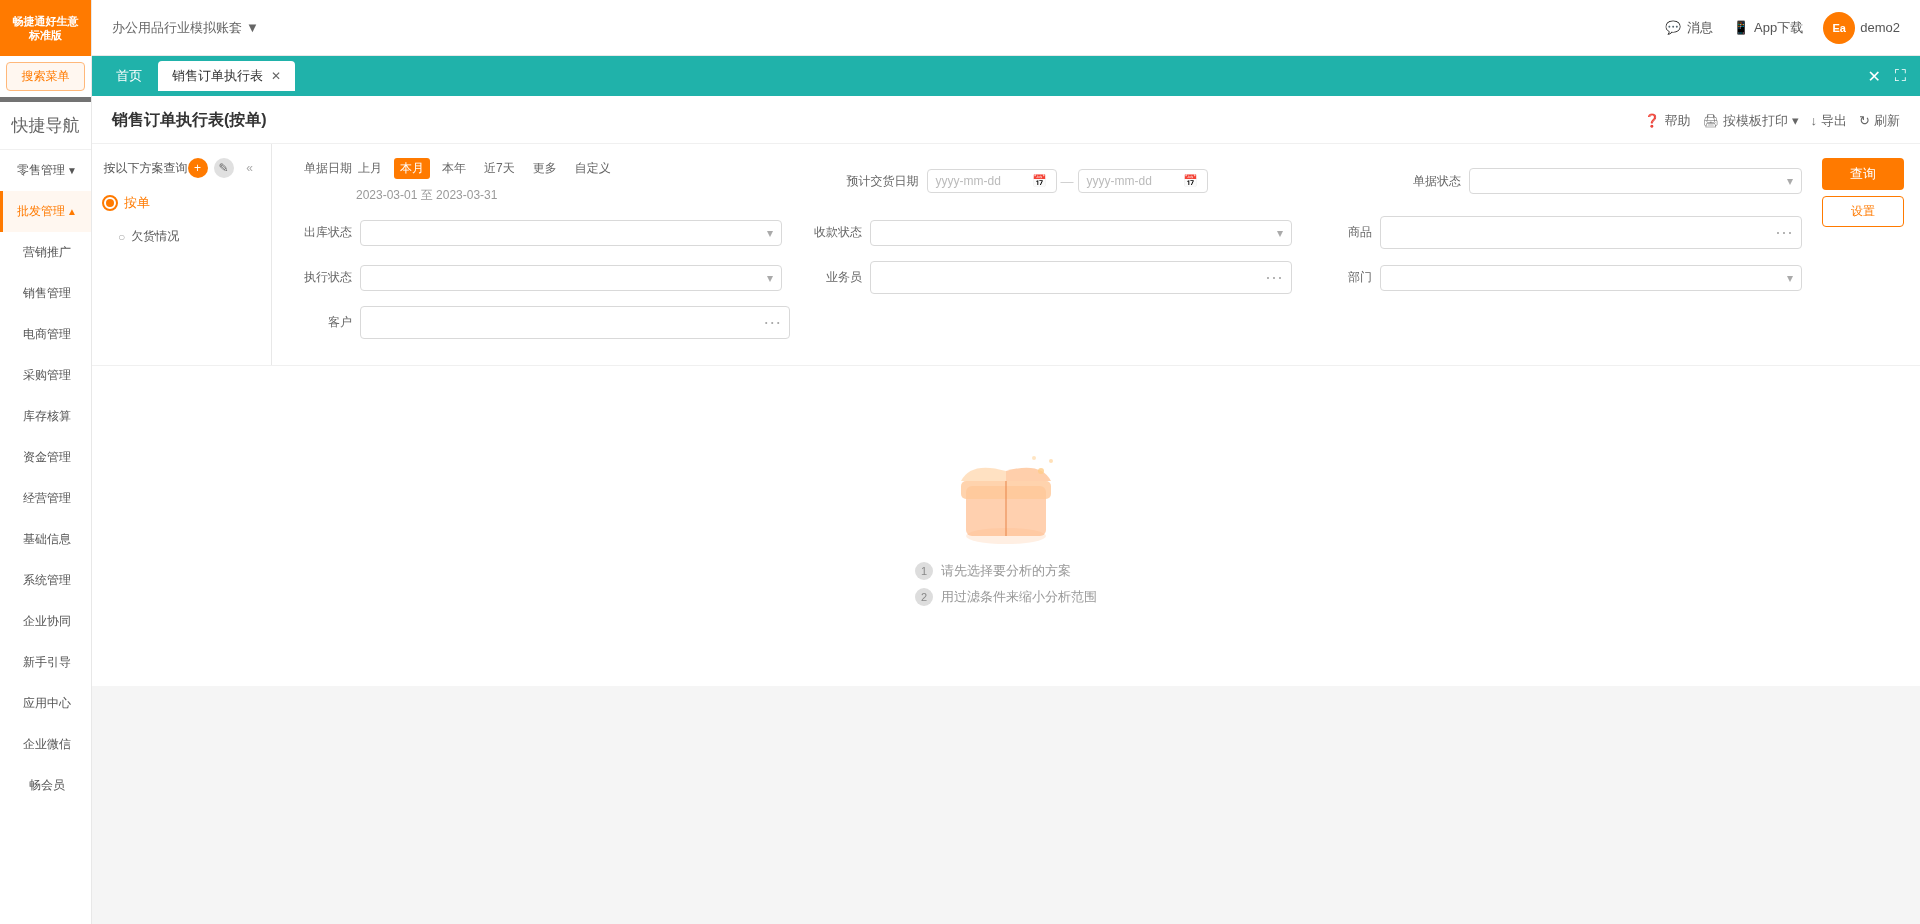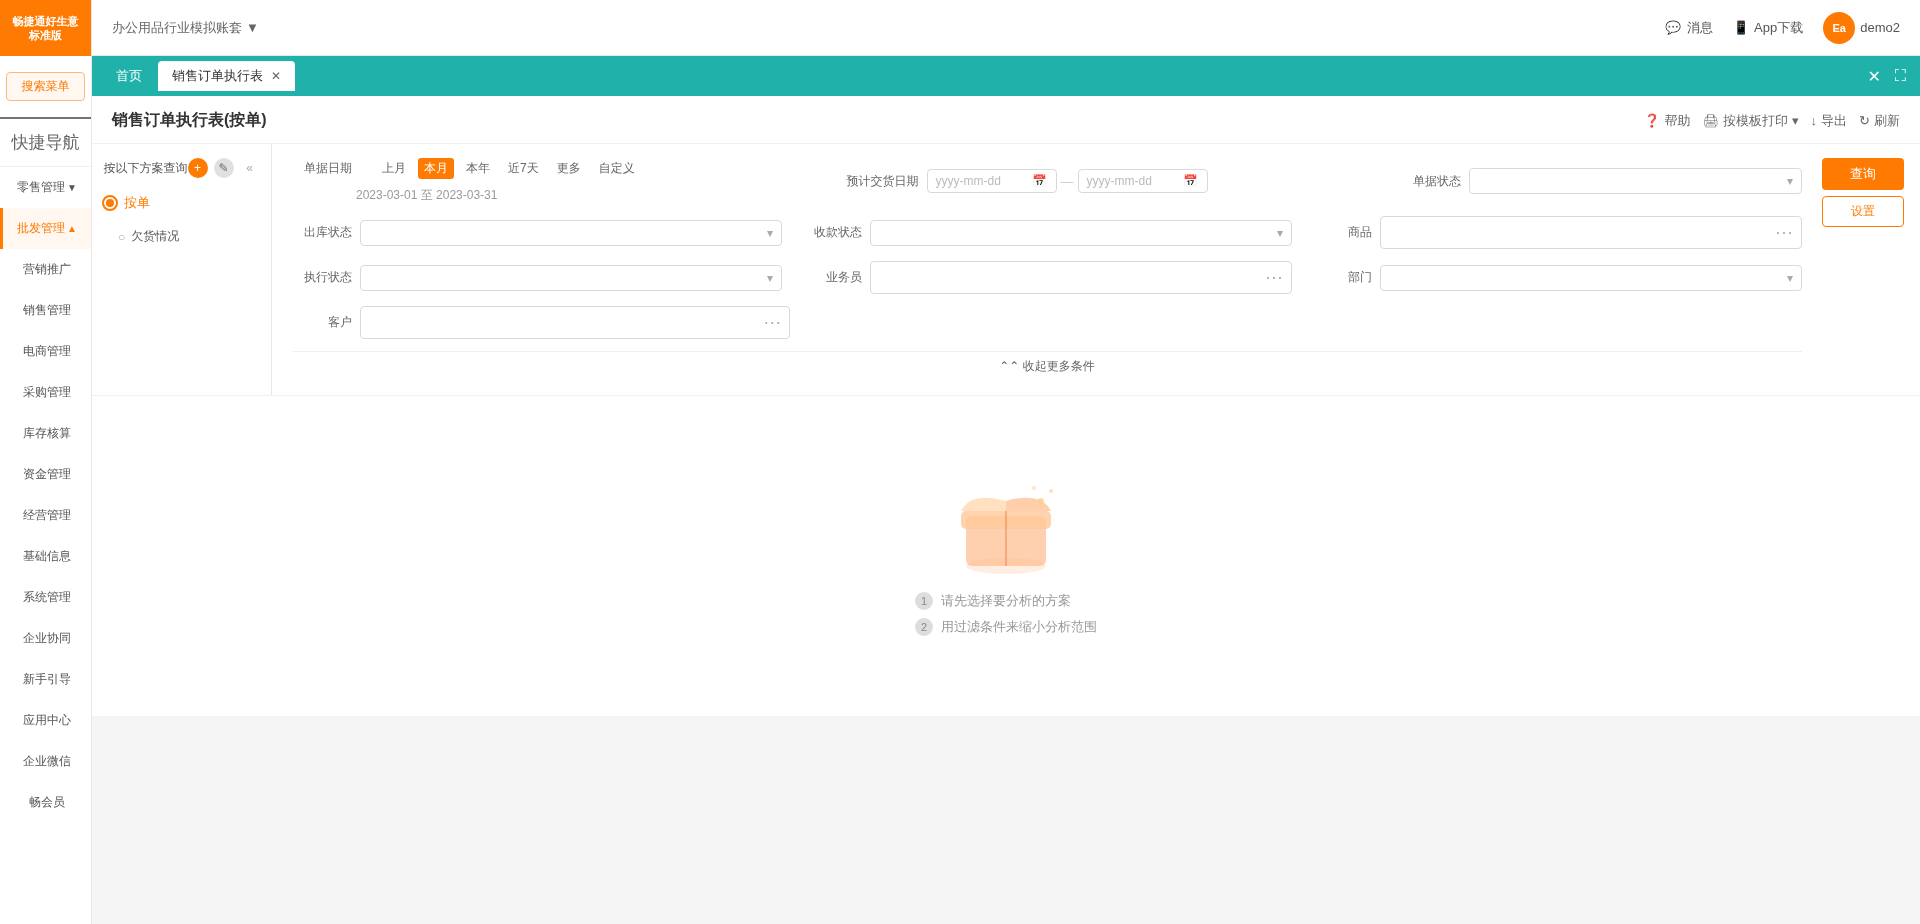--- a/index.html
+++ b/index.html
@@ -2,21 +2,21 @@
 <html><head>
   <meta charset="utf-8">
   <style>
     * { box-sizing: border-box; margin: 0; padding: 0; }
     body { font-family: 'Microsoft YaHei', Arial, sans-serif; font-size: 13px; background: #f0f2f5; color: #333; display: flex; height: 924px; overflow: hidden; }
 
     
     .sidebar { width: 92px; background: #fff; display: flex; flex-direction: column; border-right: 1px solid #e8e8e8; flex-shrink: 0; }
     .sidebar-logo { height: 56px; background: #ff7a00; display: flex; align-items: center; justify-content: center; flex-direction: column; }
     .sidebar-logo-text { color: #fff; font-size: 11px; font-weight: bold; line-height: 1.3; text-align: center; }
-    .sidebar-search { padding: 16px 6px; border-bottom: 2px solid #737373; }
+    .sidebar-search { padding: 6px 6px; border-bottom: 5px solid #737373; }
     .sidebar-search-btn { width: 100%; background: #fff7f0; border: 1px solid #ffb87a; border-radius: 4px; color: #ff7a00; font-size: 12px; padding: 5px 0; cursor: pointer; text-align: center; }
     .sidebar-nav { padding: 6px 0; border-bottom: 1px solid #f0f0f0; }
     .sidebar-nav-item { text-align: center; padding: 6px 0; font-size: 17px; color: #666; cursor: pointer; }
     .sidebar-menu { flex: 1; overflow-y: auto; }
     .sidebar-menu-item { text-align: center; padding: 12px 4px; font-size: 12px; color: #555; cursor: pointer; border-left: 3px solid transparent; }
     .sidebar-menu-item.active { color: #ff7a00; background: #fff7f0; border-left-color: #ff7a00; }
     .sidebar-menu-item.has-arrow { display: flex; align-items: center; justify-content: center; gap: 2px; }
 
     
     .main { flex: 1; display: flex; flex-direction: column; overflow: hidden; }
@@ -229,21 +229,21 @@
             <span style="color:#aaa">○</span>
             <span>欠货情况</span>
           </div>
         </div>
 
         <div class="filter-form">
 
           <div class="filter-row">
 
             <div class="filter-field" style="flex:2; flex-direction:column; align-items:flex-start; gap:4px;">
-              <div style="display:flex; align-items:center; gap:24px;">
+              <div style="display:flex; align-items:center; gap:0;">
                 <span class="filter-label">单据日期</span>
                 <div class="date-tabs">
                   <span class="date-tab">上月</span>
                   <span class="date-tab active">本月</span>
                   <span class="date-tab">本年</span>
                   <span class="date-tab">近7天</span>
                   <span class="date-tab">更多</span>
                   <span class="date-tab">自定义</span>
                 </div>
               </div>
@@ -325,24 +325,20 @@
 
           <div class="filter-row">
             <div class="filter-field" style="flex:1; max-width:33%;">
               <span class="filter-label">客户</span>
               <div style="flex:1; border: 1px solid #d9d9d9; border-radius:4px; padding:5px 8px; display:flex; align-items:center; justify-content:flex-end; cursor:pointer;">
                 <span class="filter-more-btn">···</span>
               </div>
             </div>
           </div>
 
-          <div class="collapse-btn">
-            <span>⌃⌃ </span>
-            <span>收起更多条件</span>
-          </div>
         </div>
 
         <div class="filter-actions">
           <button class="btn-primary">查询</button>
           <button class="btn-default">设置</button>
         </div>
       </div>
 
       <div class="empty-state">
         <div class="empty-icon">

